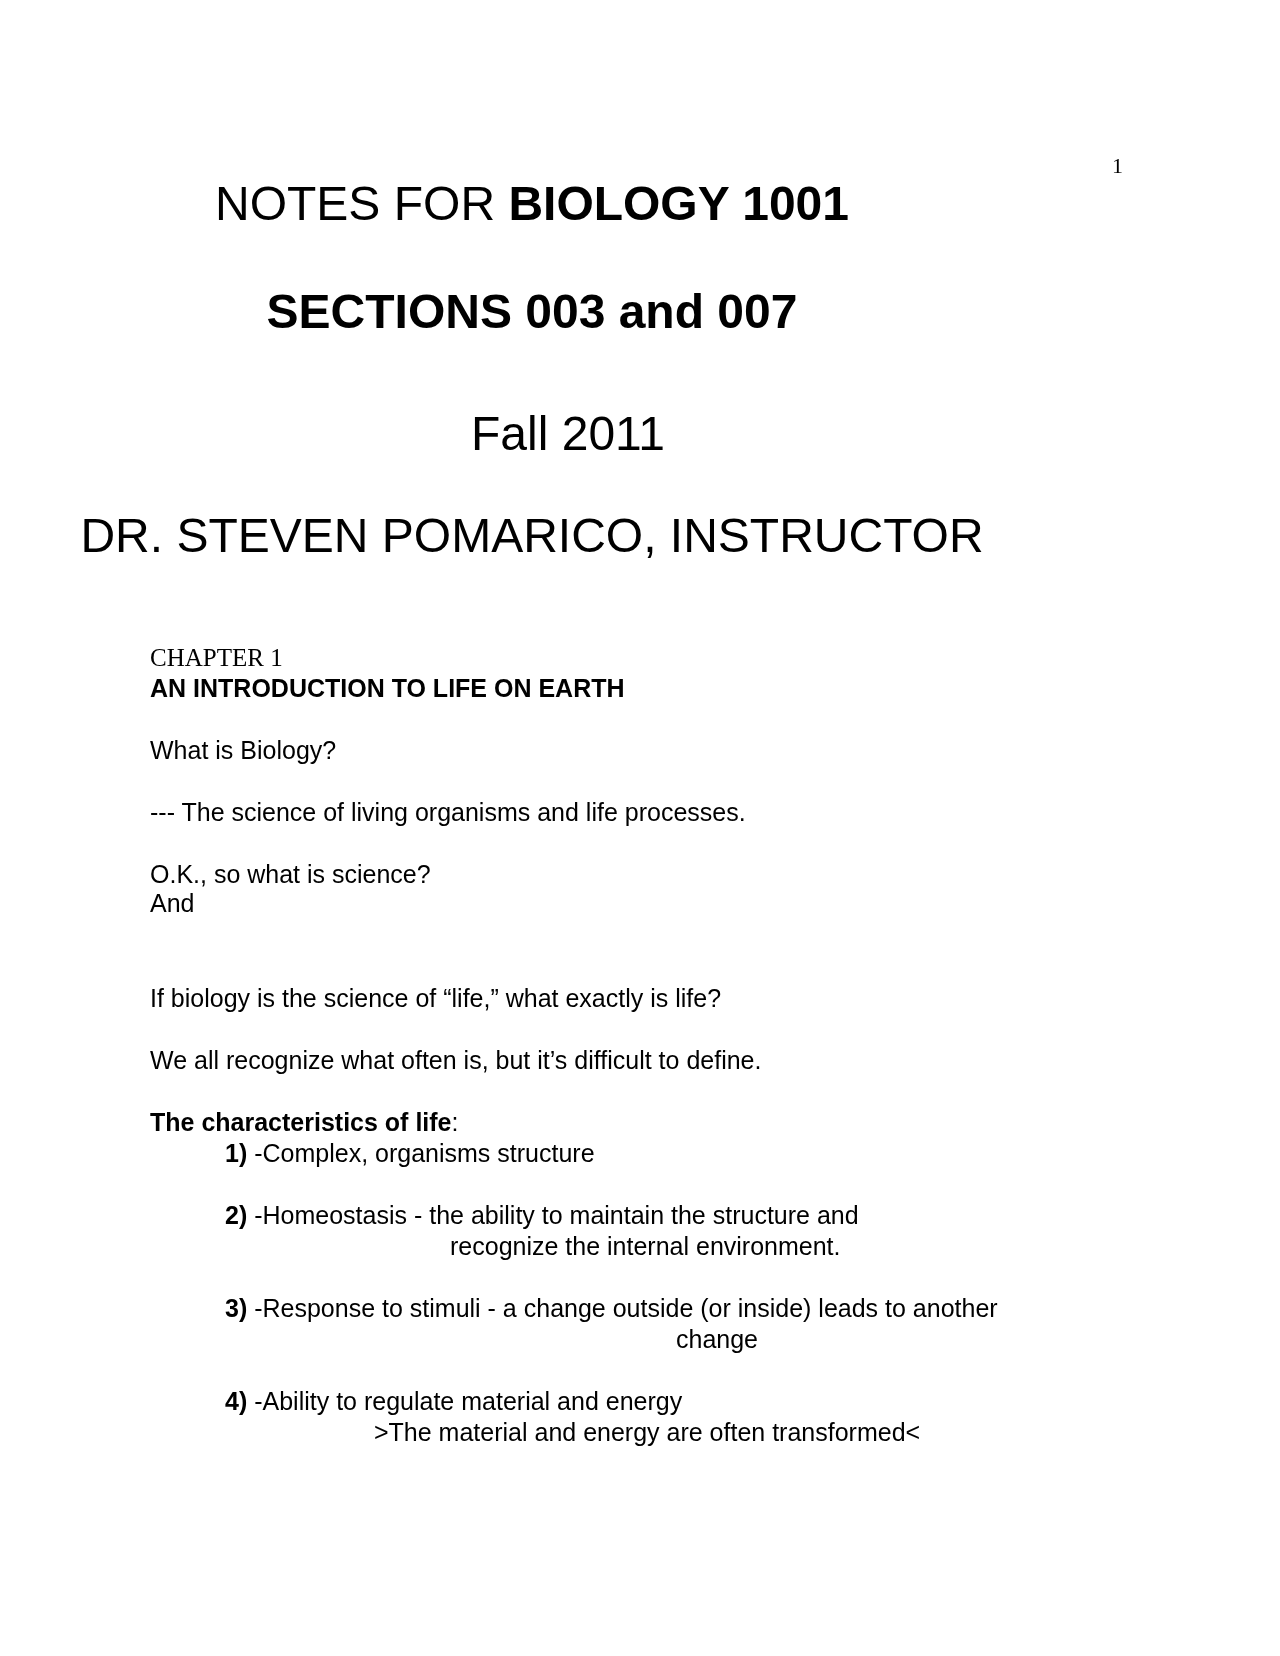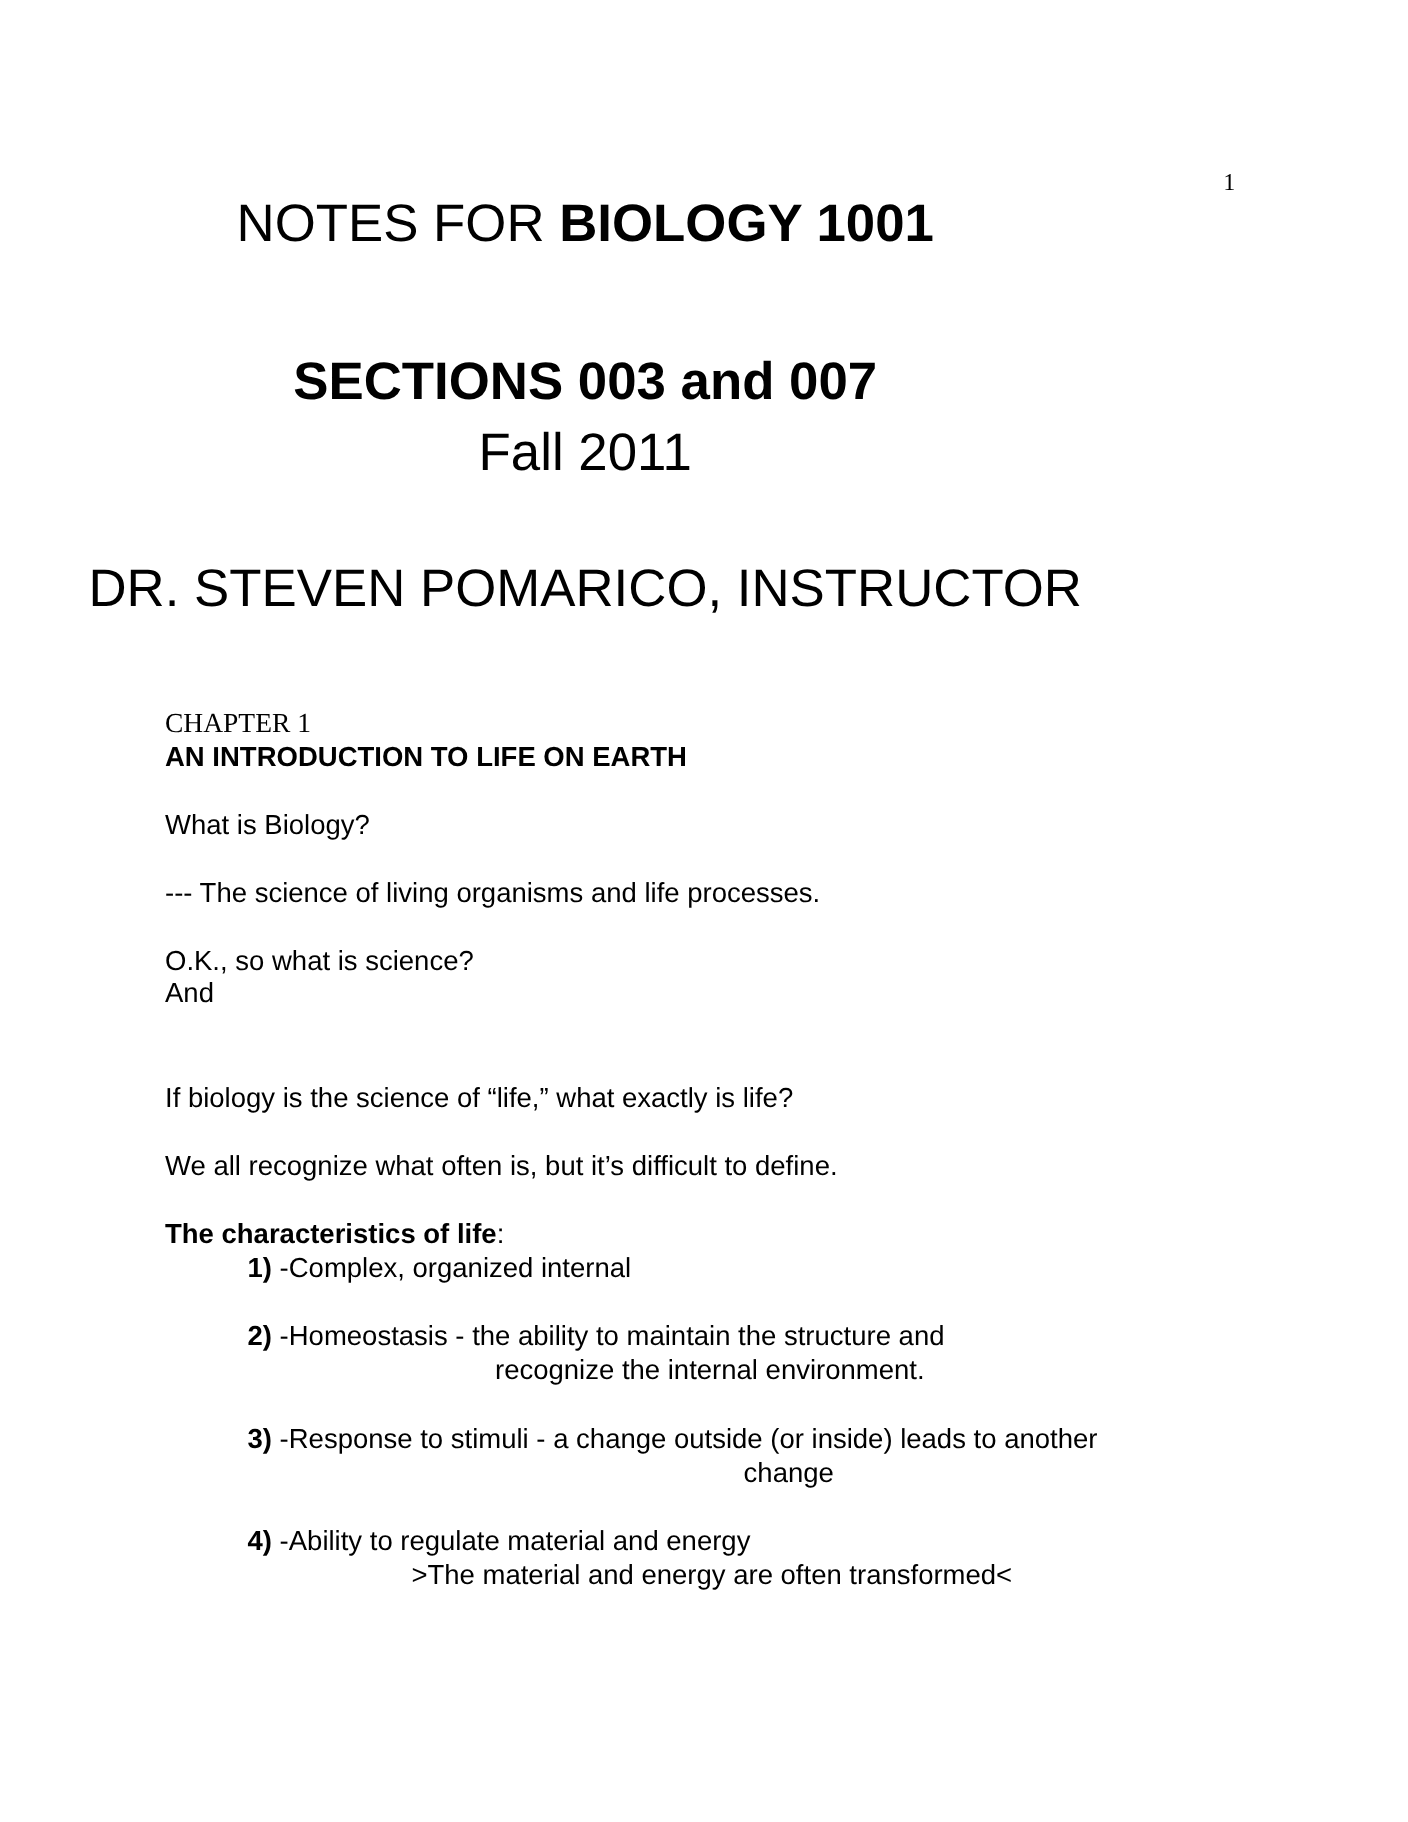--- a/index.html
+++ b/index.html
@@ -37,39 +37,39 @@
   </style>
 </head>
 <body>
 
 <div>
 
   <div class="abs page-num">1</div>
 
   <div class="abs title-line" style="top:180px;"><span>NOTES FOR </span><span class="b">BIOLOGY 1001</span></div>
 
-  <div class="abs title-line b" style="top:288px;margin-top:36px;">SECTIONS 003 and 007</div>
+  <div class="abs title-line b" style="top:288px;">SECTIONS 003 and 007</div>
 
-  <div class="abs title-line" style="top:388px;">Fall 2011</div>
+  <div class="abs title-line" style="top:410px;margin-left:36px;">Fall 2011</div>
 
   <div class="abs title-line" style="top:512px;">DR. STEVEN POMARICO, INSTRUCTOR</div>
 
   <div class="abs body" style="top:645px;font-family:Liberation Serif, serif;">CHAPTER 1</div>
   <div class="abs body b" style="top:676px;">AN INTRODUCTION TO LIFE ON EARTH</div>
 
   <div class="abs body" style="top:738px;">What is Biology?</div>
   <div class="abs body" style="top:800px;">--- The science of living organisms and life processes.</div>
   <div class="abs body" style="top:862px;">O.K., so what is science?</div>
   <div class="abs body" style="top:891px;">And</div>
   <div class="abs body" style="top:986px;">If biology is the science of “life,” what exactly is life?</div>
   <div class="abs body" style="top:1048px;">We all recognize what often is, but it’s difficult to define.</div>
 
   <div class="abs body" style="top:1110px;"><span class="b">The characteristics of life</span><span>:</span></div>
 
-  <div class="abs body ind1" style="top:1141px;"><span class="b">1)</span><span> -Complex, organized internal</span></div>
+  <div class="abs body ind1" style="top:1141px;"><span class="b">1)</span><span> -Complex, organisms structure</span></div>
 
   <div class="abs body ind1" style="top:1203px;"><span class="b">2)</span><span> -Homeostasis - the ability to maintain the structure and</span></div>
   <div class="abs body" style="top:1234px; left:450px;">recognize the internal environment.</div>
 
   <div class="abs body ind1" style="top:1296px;"><span class="b">3)</span><span> -Response to stimuli - a change outside (or inside) leads to another</span></div>
   <div class="abs body" style="top:1327px; left:676px;">change</div>
 
   <div class="abs body ind1" style="top:1389px;"><span class="b">4)</span><span> -Ability to regulate material and energy</span></div>
   <div class="abs body" style="top:1420px; left:374px;">&gt;The material and energy are often transformed&lt;</div>
 

